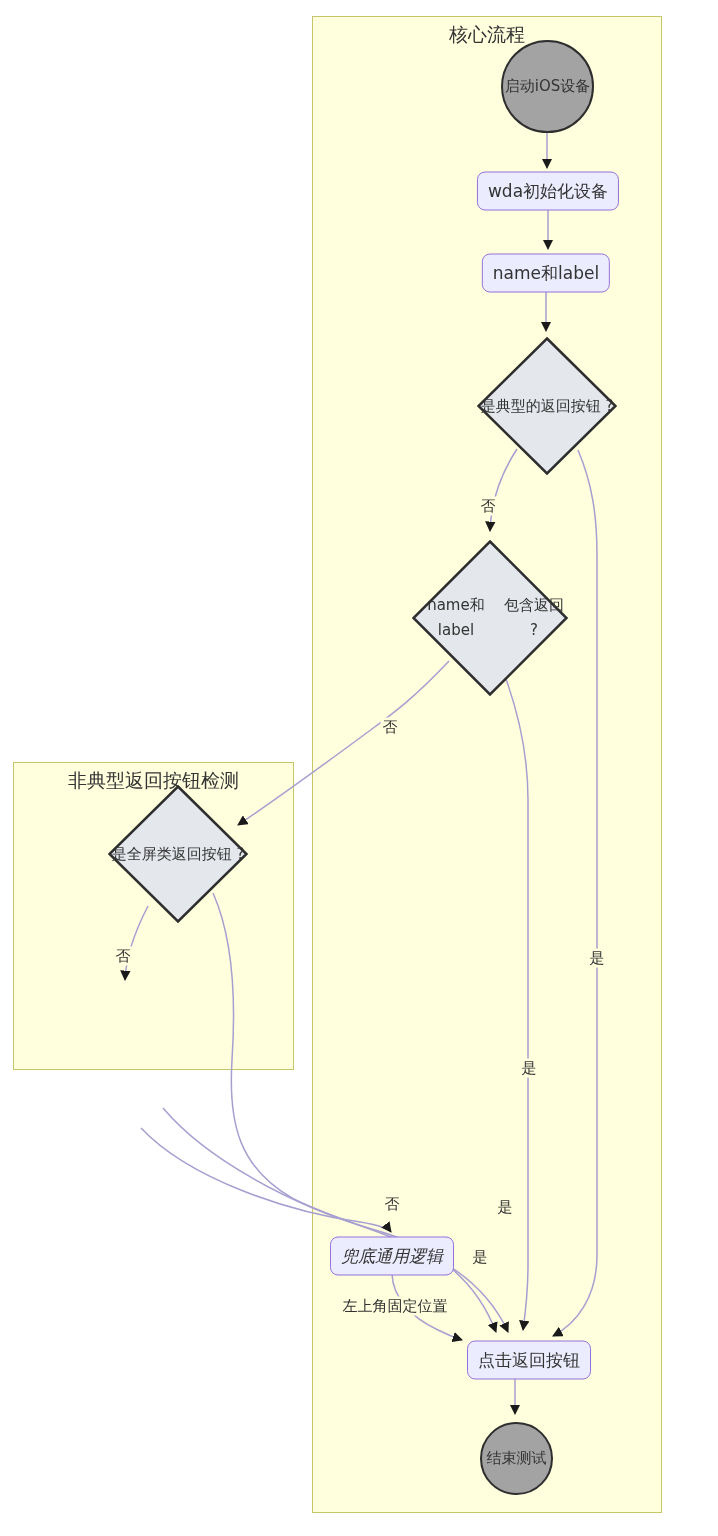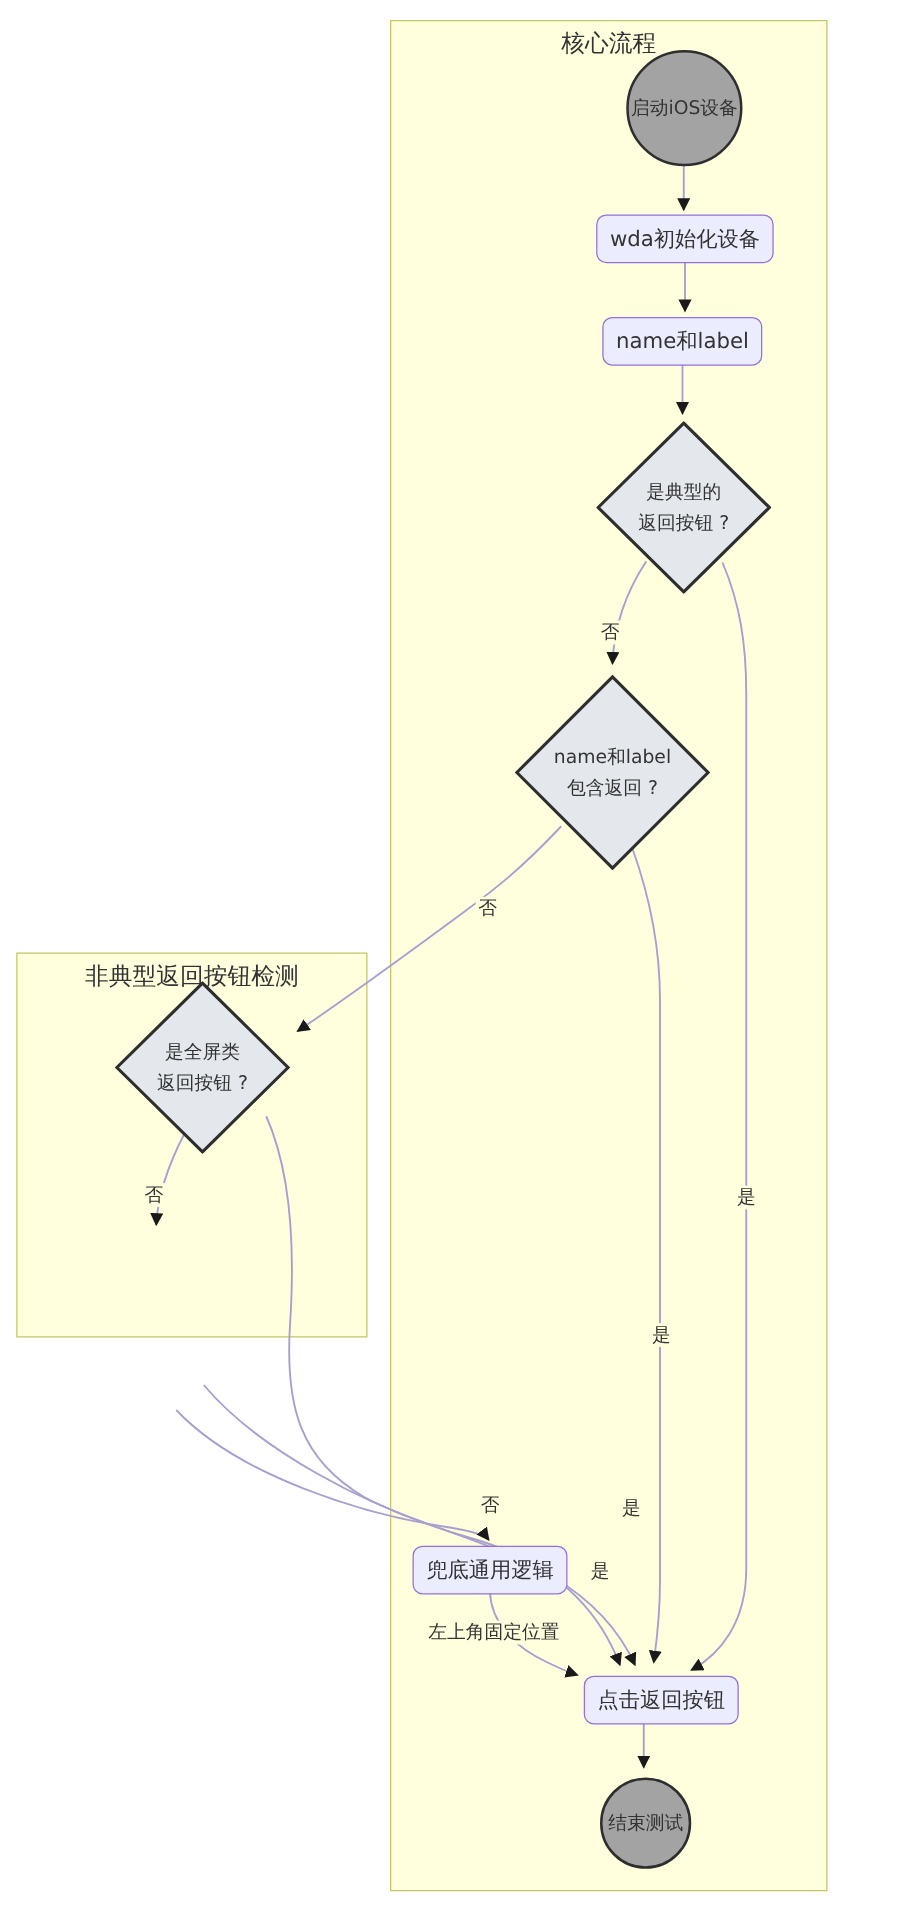--- a/index.html
+++ b/index.html
@@ -24,21 +24,21 @@
   .shape-rect{
     background:#ececff;border:1.4px solid #9370db;border-radius:8px;box-sizing:border-box;
     display:flex;align-items:center;justify-content:center;
     font-size:17px;color:#333333;white-space:nowrap;padding:7px 10px;
     transform:translate(-50%,-50%);
   }
   .diamond{position:absolute;z-index:3;}
   .diamond svg{position:absolute;left:0;top:0;display:block;}
   .diamond .dtext{
     position:absolute;left:0;top:0;width:100%;height:100%;
-    display:flex;flex-direction:column;align-items:center;justify-content:center;
+    display:flex;align-items:center;justify-content:center;
     font-size:15px;line-height:25px;color:#333333;text-align:center;z-index:1;
   }
   .edge-label{
     position:absolute;z-index:4;transform:translate(-50%,-50%);
     font-size:15px;color:#333333;background:#ffffde;padding:0 2px;white-space:nowrap;
   }
 </style>
 </head>
 <body>
 
@@ -99,32 +99,32 @@
   <div class="diamond" style="left:412px;top:540px;width:156px;height:156px;">
     <svg width="156" height="156">
       <polygon points="78,1.5 154.5,78 78,154.5 1.5,78" fill="#e4e8ec" stroke="#2e2e2e" stroke-width="2.5"></polygon>
     </svg>
     <div class="dtext">
       <span>name和label</span>
       <span>包含返回 ?</span>
     </div>
   </div>
 
-  <div class="diamond" style="left:92px;top:785px;width:140px;height:138px;">
+  <div class="diamond" style="left:108px;top:785px;width:140px;height:138px;">
     <svg width="140" height="138">
       <polygon points="70,1.5 138.5,69 70,136.5 1.5,69" fill="#e4e8ec" stroke="#2e2e2e" stroke-width="2.5"></polygon>
     </svg>
     <div class="dtext">
       <span>是全屏类</span>
       <span>返回按钮 ?</span>
     </div>
   </div>
 
 
-  <div class="node shape-rect" style="left:392px;top:1256px;">
+  <div class="node shape-rect" style="left:392px;top:1256px;font-style:italic;">
     <span>兜底通用逻辑</span>
   </div>
 
   <div class="node shape-rect" style="left:529px;top:1360px;">
     <span>点击返回按钮</span>
   </div>
 
   <div class="node shape-circle" style="left:480px;top:1422px;width:73px;height:73px;">
     <span>结束测试</span>
   </div>

